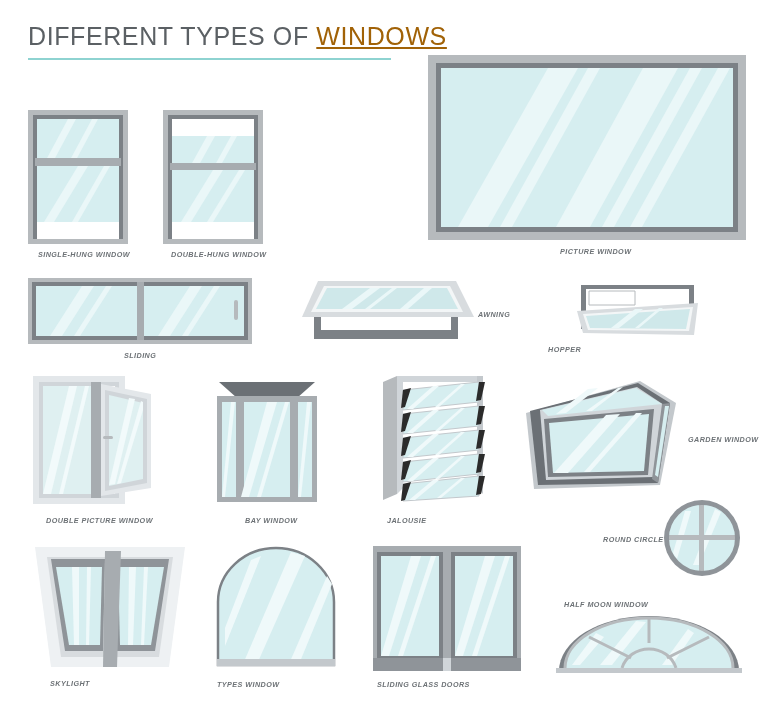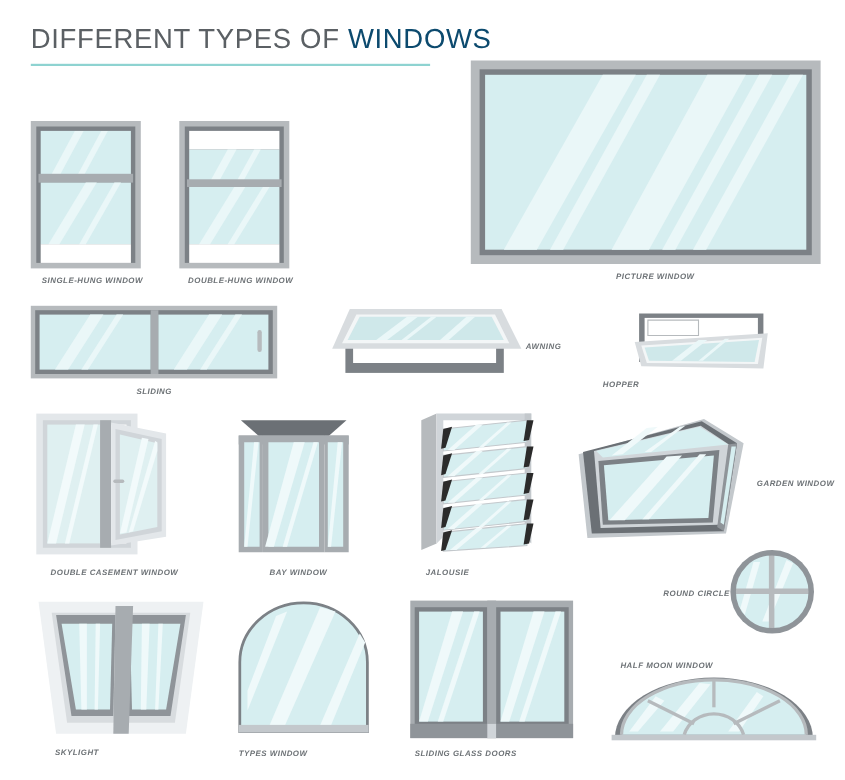--- a/index.html
+++ b/index.html
@@ -9,21 +9,21 @@
     overflow:hidden;position:relative;
   }
   #page{position:relative;width:768px;height:709px;}
 
   
   .title-wrap{position:absolute;left:28px;top:22px;width:370px;}
   .title{
     font-size:25px;letter-spacing:.6px;color:#5b6064;font-weight:400;
     white-space:nowrap;
   }
-  .title .accent{color:#0c4a6e;}
+  .title .accent{color:#a16207;text-decoration:underline;}
   .title-rule{
     position:absolute;left:0;top:36px;width:363px;height:2px;background:#8ed3d1;
   }
 
   
   .lbl{
     position:absolute;font-size:7.2px;letter-spacing:.45px;
     color:#6d7276;font-weight:700;white-space:nowrap;font-style:italic;
   }
 
@@ -142,21 +142,21 @@
       <polygon points="52,10 56,10 30,118 26,118" fill="#f2fafb"></polygon>
       <rect x="58" y="6" width="10" height="116" fill="#a7acb0"></rect>
       <rect x="68" y="10" width="14" height="108" fill="#ffffff"></rect>
       <polygon points="68,8 118,18 118,112 68,120" fill="#e3e7ea"></polygon>
       <polygon points="72,14 114,23 114,107 72,115" fill="#d0d5d9"></polygon>
       <polygon points="76,19 110,27 110,103 76,110" fill="#dff0f1"></polygon>
       <polygon points="96,22 102,23 82,108 76,109" fill="#f2fafb"></polygon>
       <polygon points="108,25 110,26 110,34 88,107 84,108" fill="#f2fafb"></polygon>
       <rect x="70" y="60" width="10" height="3" rx="1.5" fill="#b6babd"></rect>
     </svg>
-    <div class="lbl" style="left:13px;top:140px;">DOUBLE CASEMENT WINDOW</div>
+    <div class="lbl" style="left:13px;top:140px;">DOUBLE PICTURE WINDOW</div>
   </div>
 
   <div class="fig" style="left:207px;top:376px;">
     <svg width="120" height="128" viewBox="0 0 120 128">
       <polygon points="30,22 90,22 108,6 12,6" fill="#6b7075"></polygon>
       <polygon points="10,20 110,20 110,28 10,28" fill="#a7acb0"></polygon>
       <polygon points="10,20 32,20 32,126 10,126" fill="#a7acb0"></polygon>
       <polygon points="32,20 88,20 88,126 32,126" fill="#a7acb0"></polygon>
       <polygon points="88,20 110,20 110,126 88,126" fill="#a7acb0"></polygon>
       <polygon points="15,26 29,26 29,121 15,121" fill="#d6eef0"></polygon>

